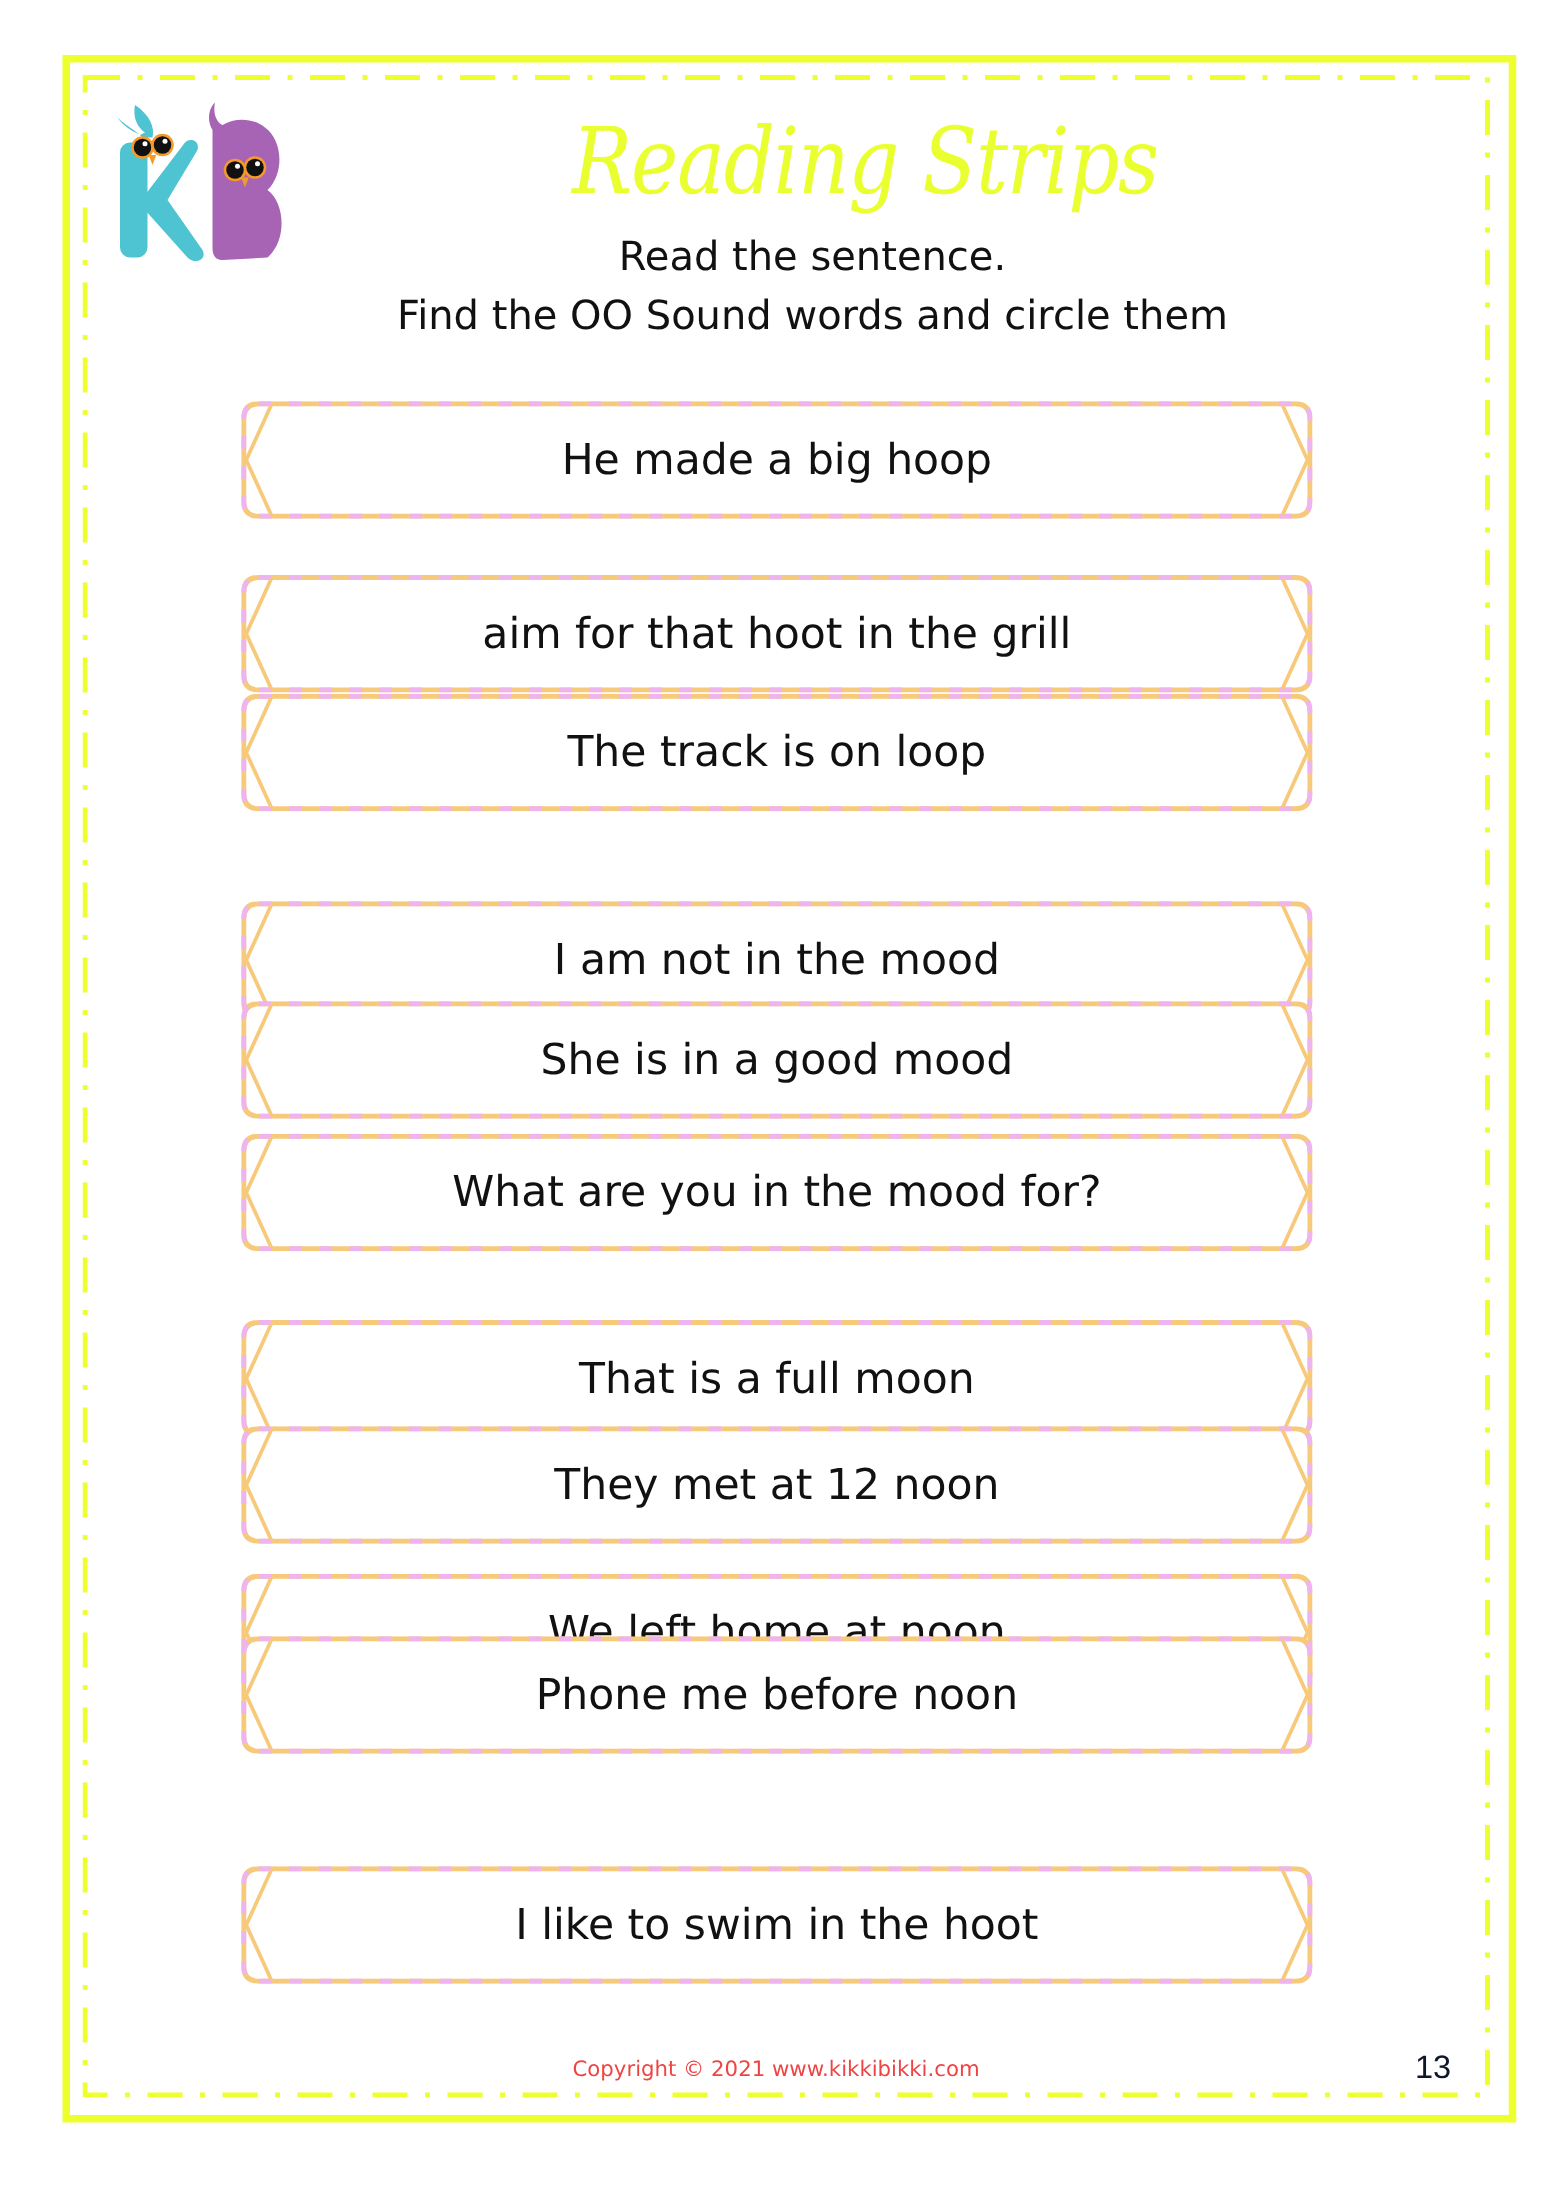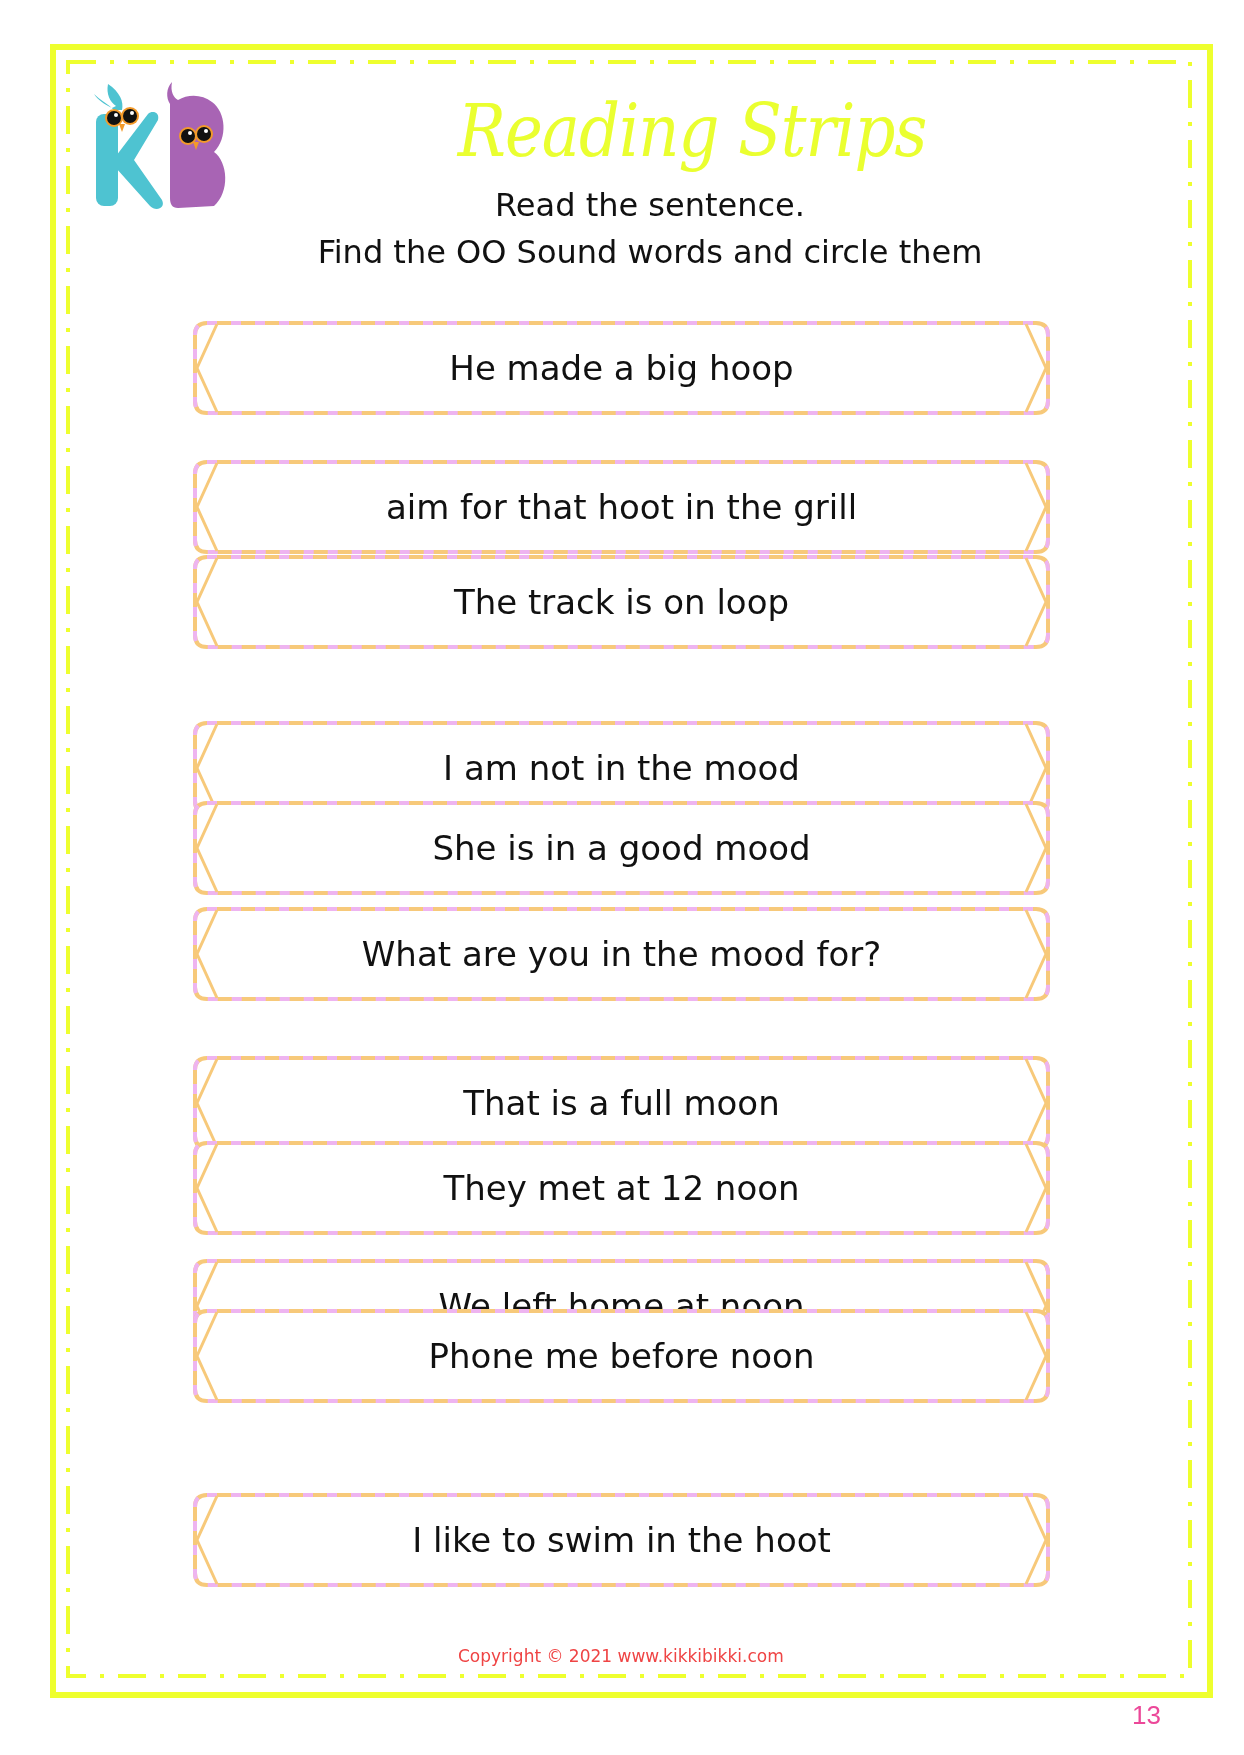--- a/index.html
+++ b/index.html
@@ -10,21 +10,21 @@
   .logo { position: absolute; left: 86px; top: 74px; width: 160px; height: 140px; }
   .title { position: absolute; left: 0; width: 1244px; top: 88px; text-align: center; font-family: "DejaVu Serif", serif; font-style: italic; font-size: 64px; color: #eaff30; letter-spacing: -1px; transform: scaleY(1.15); transform-origin: top center; }
   .title span { display: inline-block; transform: translateX(70px); }
   .subtitle { position: absolute; left: 0; width: 1300px; text-align: center; font-size: 32px; color: #111; }
   .sub1 { top: 186px; }
   .sub2 { top: 233px; }
   .strip { position: absolute; left: 193px; width: 857px; height: 94px; }
   .strip svg { position: absolute; left: 0; top: 0; }
   .strip-text { position: absolute; left: 0; top: 0; width: 857px; height: 94px; display: flex; align-items: center; justify-content: center; font-size: 34px; color: #111; }
   .copyright { position: absolute; left: 458px; top: 1646px; font-size: 17px; color: #ef4444; }
-  .page-number { position: absolute; left: 1132px; top: 1700px; font-family: "Liberation Sans", sans-serif; font-size: 26px; color: #ec4899; }
+  .page-number { position: absolute; left: 1132px; top: 1638px; font-family: "Liberation Sans", sans-serif; font-size: 26px; color: #0f172a; }
 </style>
 </head>
 <body>
 
 <div class="outer-border"></div>
 <div class="inner-border">
   <svg width="1126" height="1618" viewBox="0 0 1126 1618">
     <rect x="2" y="2" width="1122" height="1614" fill="none" stroke="#eeff2e" stroke-width="4" stroke-dasharray="28 14 4 14"></rect>
   </svg>
 </div>

